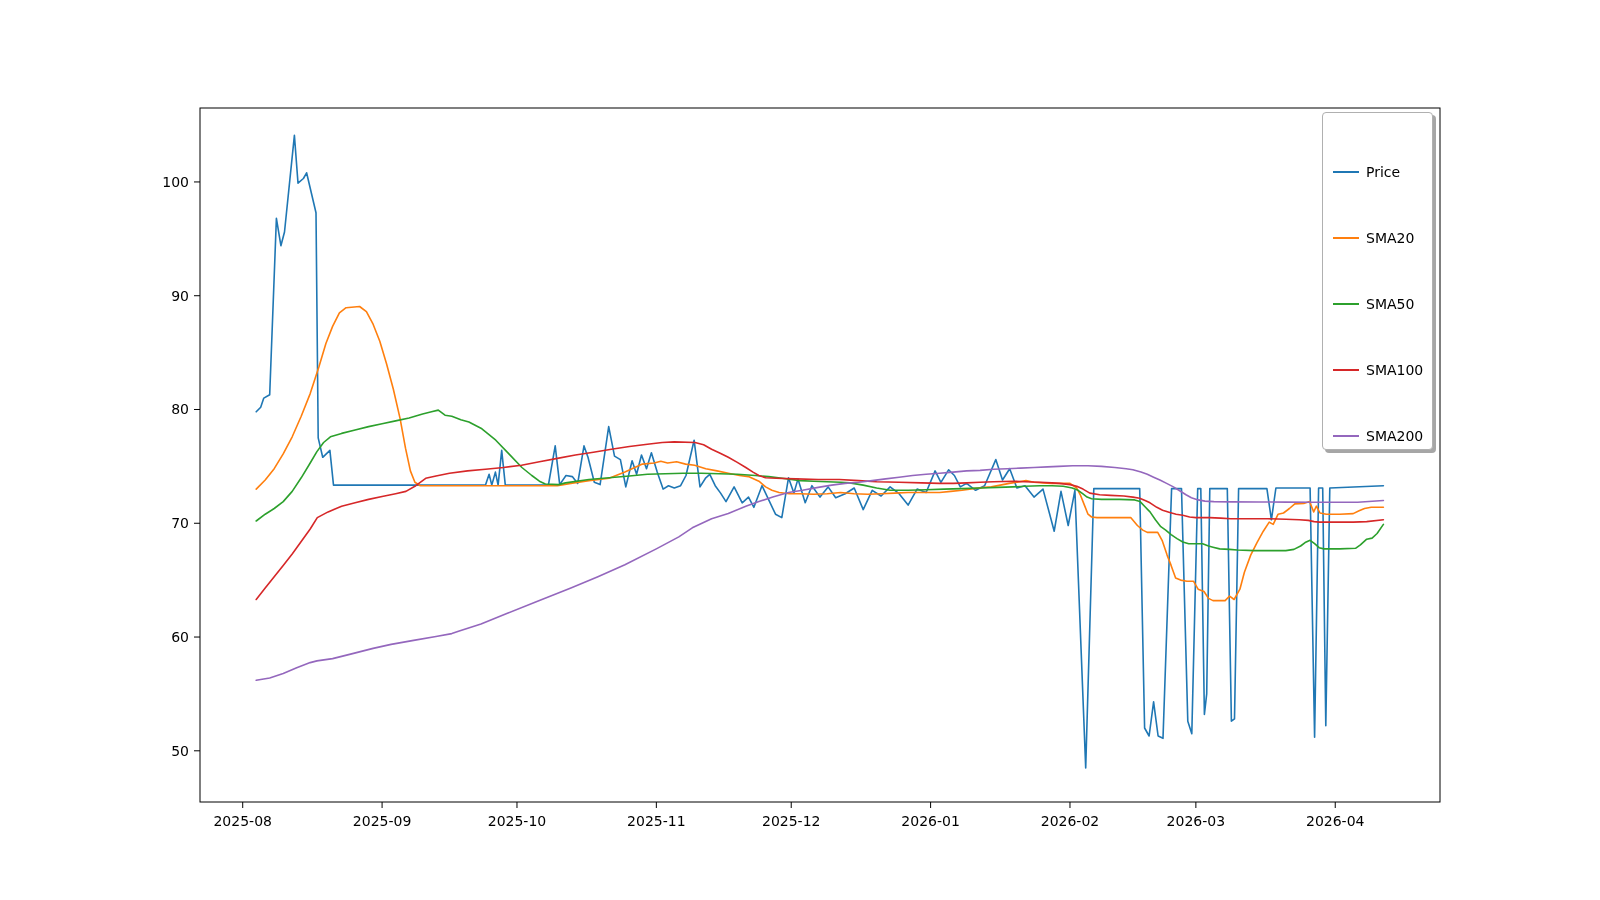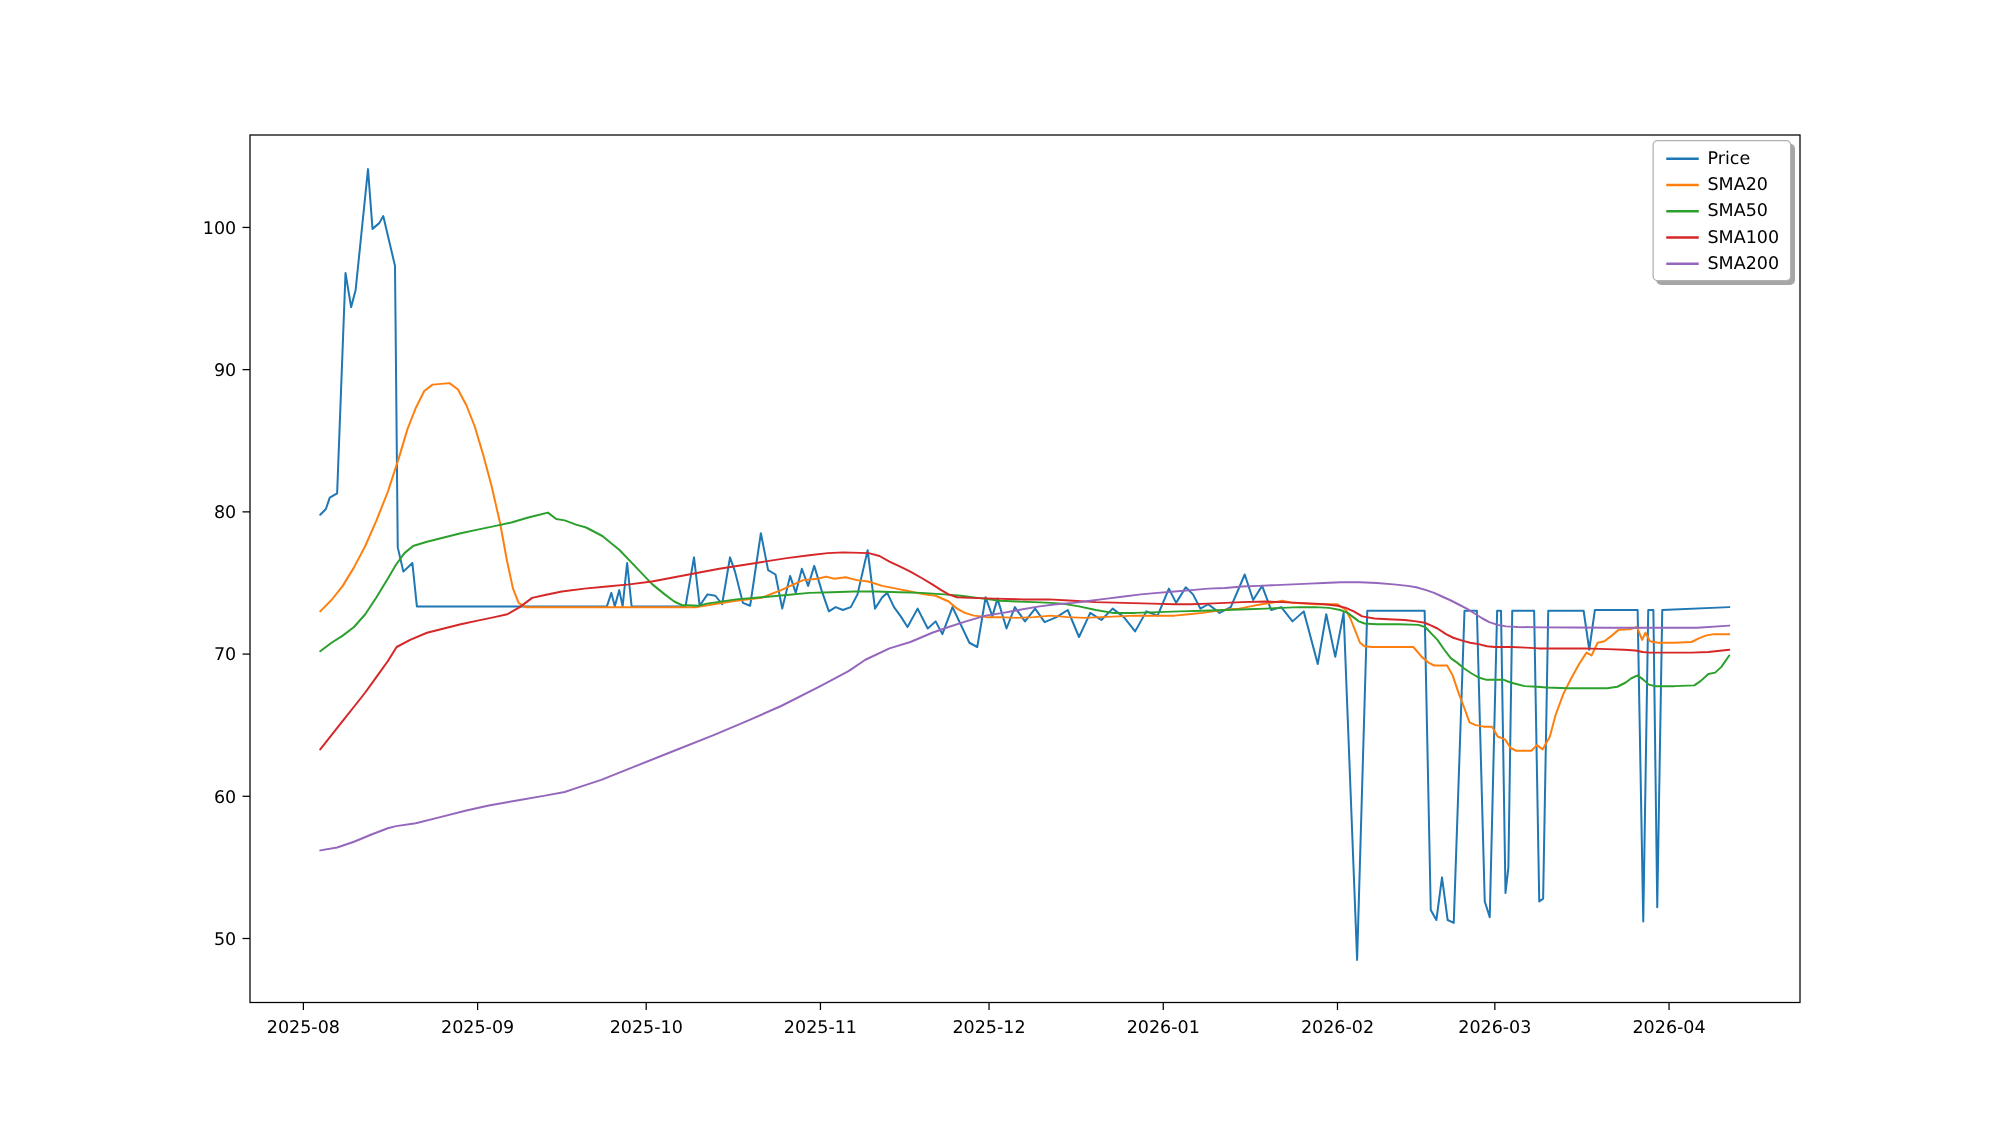--- a/index.html
+++ b/index.html
@@ -8,21 +8,21 @@
     font-family:"DejaVu Sans", sans-serif;
   }
   #plot{position:absolute;left:0;top:0;}
   .tick-label{font-family:"DejaVu Sans", sans-serif;font-size:14px;fill:#000000;}
   .legend{
     position:absolute;left:1322px;top:112px;width:111px;box-sizing:border-box;
     background:#ffffff;border:1px solid #b0b0b0;border-radius:4px;
     padding:6px 10px;display:flex;flex-direction:column;gap:6px;
     box-shadow:3px 3px 0 rgba(0,0,0,0.35);
   }
-  .legend-row{display:flex;align-items:center;gap:7px;height:15px;}
+  .legend-row{display:flex;align-items:center;gap:7px;height:15px;margin-top:45px;}
   .legend-sample{width:26px;height:0;border-top:2px solid #000;flex:0 0 auto;}
   .legend-label{font-size:14px;color:#000;line-height:1;white-space:nowrap;}
 </style>
 </head>
 <body>
 
 <svg id="plot" width="1600" height="900">
     <rect x="200" y="108" width="1240" height="694" fill="none" stroke="#000000" stroke-width="1"></rect>
     <line x1="242.7121102248006" y1="802" x2="242.7121102248006" y2="808" stroke="#000" stroke-width="1"></line>
     <text x="242.7121102248006" y="826" text-anchor="middle" class="tick-label">2025-08</text>

